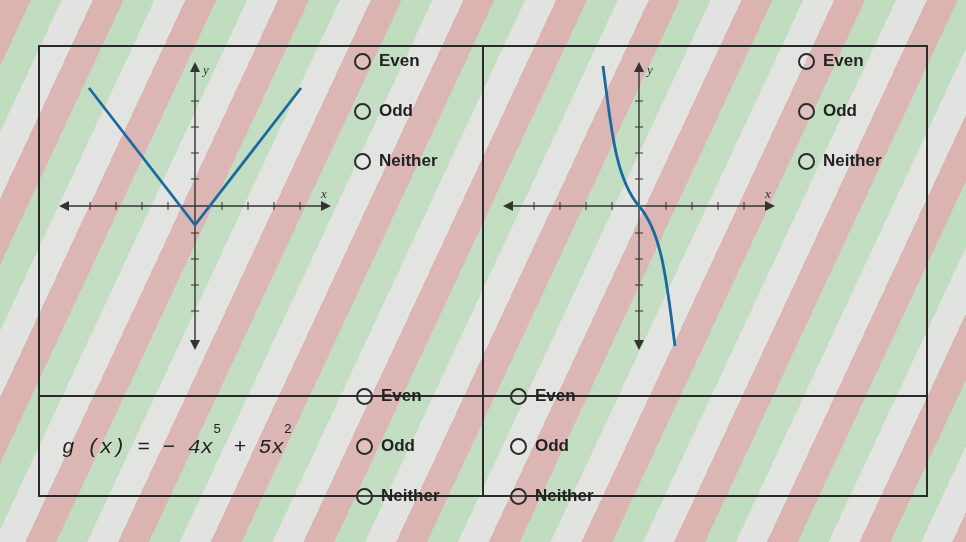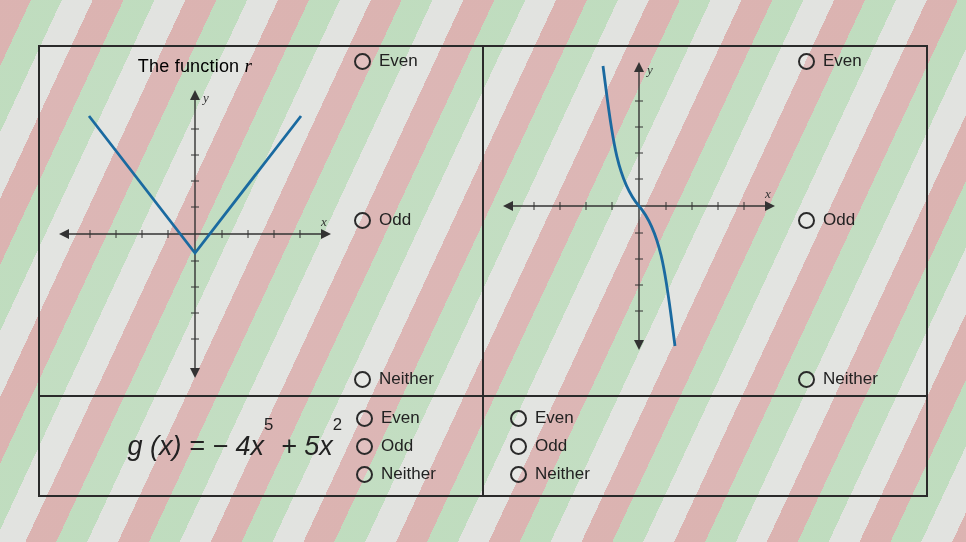--- a/index.html
+++ b/index.html
@@ -21,43 +21,40 @@
       grid-template-rows:350px 100px;
       border:1px solid #2a2a2a;
       background:rgba(255,255,255,.05);
     }
     .cell { border:1px solid #2a2a2a; padding:8px 12px; display:flex; }
     .graph-cell { flex-direction:row; align-items:stretch; padding:4px 10px 6px 10px; }
     .plot-wrap { flex:0 0 290px; display:flex; flex-direction:column; }
     .title { text-align:center; font-size:18px; padding:4px 0 2px; letter-spacing:.2px; }
     .title i { font-style:italic; font-family:"Times New Roman",serif; font-size:19px; }
     svg.plot { width:290px; height:300px; }
-    .opts { display:flex; flex-direction:column; justify-content:space-between; gap:8px; padding-left:14px; }
+    .opts { display:flex; flex-direction:column; justify-content:flex-start; gap:30px; padding-left:14px;font-weight:bold; }
     .opt { display:flex; align-items:center; gap:8px; }
     .radio { width:17px; height:17px; border-radius:50%; border:2px solid #2a2a2a; background:rgba(255,255,255,.15); }
     .opt span { font-size:17px; color:#222; }
     .eq-cell { align-items:center; }
-    .eq { flex:0 0 290px; font-family:Liberation Sans, sans-serif; font-style:italic; font-size:27px; color:#222; padding-left:10px; white-space:nowrap;text-align:right; }
+    .eq { flex:0 0 290px; font-family:Liberation Mono, monospace; font-style:italic; font-size:21px; color:#222; padding-left:10px; white-space:nowrap; }
     .eq sup { font-size:.62em; position:relative; top:-0.9em; font-style:normal; }
     .axis { stroke:#333; stroke-width:1.4; }
     .tick { stroke:#333; stroke-width:1; }
     .arrow { fill:#333; }
     .curve { stroke:#1a6aa0; stroke-width:2.8; fill:none; }
     .lbl { font:italic 13px "Times New Roman",serif; fill:#333; }
   </style>
 </head>
 <body>
 
 <div class="grid">
 
   <div class="cell graph-cell">
     <div class="plot-wrap">
-      <div class="title">
-        <span>The function </span><i>r</i>
-      </div>
       <svg class="plot" viewBox="0 0 290 300">
         <g transform="translate(145,155)">
           <line class="axis" x1="-132" y1="0" x2="132" y2="0"></line>
           <line class="axis" x1="0" y1="-140" x2="0" y2="140"></line>
           <polygon class="arrow" points="136,0 126,-5 126,5"></polygon>
           <polygon class="arrow" points="-136,0 -126,-5 -126,5"></polygon>
           <polygon class="arrow" points="0,-144 -5,-134 5,-134"></polygon>
           <polygon class="arrow" points="0,144 -5,134 5,134"></polygon>
           <g class="ticks">
             <line class="tick" x1="-105" y1="-4" x2="-105" y2="4"></line>

